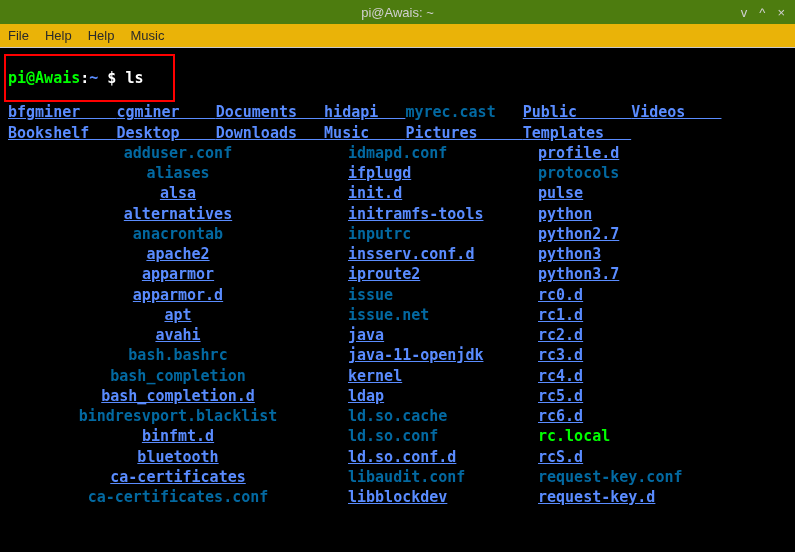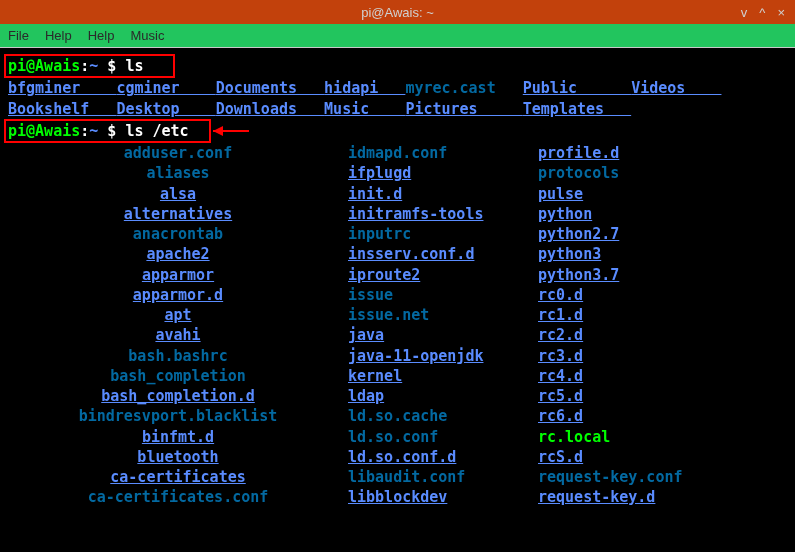--- a/index.html
+++ b/index.html
@@ -6,41 +6,41 @@
     body {
       font-family: monospace;
       font-size: 15px;
       width: 795px;
       height: 552px;
       background: #dcdcdc;
       overflow: hidden;
     }
     .titlebar {
       height: 24px;
-      background: #c2410c;
+      background: #4d7c0f;
       display: flex;
       align-items: center;
       justify-content: center;
       position: relative;
       color: #d0d0d0;
       font-family: sans-serif;
       font-size: 13px;
     }
     .window-controls {
       position: absolute;
       right: 10px;
       display: flex;
       gap: 12px;
       color: #d0d0d0;
       font-size: 13px;
     }
     .window-btn { cursor: pointer; }
     .menubar {
       height: 24px;
-      background: #22c55e;
+      background: #eab308;
       display: flex;
       align-items: center;
       padding: 0 8px;
       gap: 16px;
       font-family: sans-serif;
       font-size: 13px;
       color: #2a2a2a;
       border-bottom: 1px solid #c9c9c9;
     }
     .menu-item { cursor: pointer; }
@@ -58,21 +58,21 @@
     .prompt-path { color: #5a8cff; }
     .prompt-dollar { color: #fff; }
     .cmd { color: #fff; }
     .dir { color: #5a8cff; font-weight: bold; text-decoration: underline; }
     .file { color: #0369a1; font-weight: bold; }
     .special { color: #00ff00; font-weight: bold; }
     .row { white-space: pre; }
     .highlight-box1 {
       border: 2px solid #ff0000;
       display: inline-block;
-      padding: 0 2px;
+      padding: 12px 2px;
       margin-left: -4px;
     }
     .highlight-box2 {
       border: 2px solid #ff0000;
       display: inline-block;
       padding: 0 2px;
       margin-left: -4px;
       position: relative;
     }
     .arrow {
@@ -103,22 +103,18 @@
 <div class="menubar">
   <span class="menu-item">File</span>
   <span class="menu-item">Help</span>
   <span class="menu-item">Help</span>
   <span class="menu-item">Music</span>
 </div>
 
 <div class="terminal">
   <div class="row"><span class="highlight-box1"><span class="prompt-user">pi@Awais</span><span class="prompt-colon">:</span><span class="prompt-path">~</span> <span class="prompt-dollar">$</span> <span class="cmd">ls</span>   </span></div>
   <div class="ls-cols" id="ls-home"><div class="row"><span class="dir">bfgminer    </span><span class="dir">cgminer    </span><span class="dir">Documents   </span><span class="dir">hidapi   </span><span class="file">myrec.cast   </span><span class="dir">Public      </span><span class="dir">Videos    </span></div><div class="row"><span class="dir">Bookshelf   </span><span class="dir">Desktop    </span><span class="dir">Downloads   </span><span class="dir">Music    </span><span class="dir">Pictures     </span><span class="dir">Templates   </span></div></div>
-  <div class="row"><span class="highlight-box2"><span class="prompt-user">pi@Awais</span><span class="prompt-colon">:</span><span class="prompt-path">~</span> <span class="prompt-dollar">$</span> <span class="cmd">ls /etc</span>  <svg class="arrow" width="40" height="14">
-          <line x1="0" y1="7" x2="36" y2="7" stroke="#ff0000" stroke-width="2"></line>
-          <polygon points="0,7 10,2 10,12" fill="#ff0000"></polygon>
-        </svg></span></div>
   <div class="cols">
     <div class="col col1" id="etc-col1"><div class="file">adduser.conf</div><div class="file">aliases</div><div class="dir">alsa</div><div class="dir">alternatives</div><div class="file">anacrontab</div><div class="dir">apache2</div><div class="dir">apparmor</div><div class="dir">apparmor.d</div><div class="dir">apt</div><div class="dir">avahi</div><div class="file">bash.bashrc</div><div class="file">bash_completion</div><div class="dir">bash_completion.d</div><div class="file">bindresvport.blacklist</div><div class="dir">binfmt.d</div><div class="dir">bluetooth</div><div class="dir">ca-certificates</div><div class="file">ca-certificates.conf</div></div>
     <div class="col col2" id="etc-col2"><div class="file">idmapd.conf</div><div class="dir">ifplugd</div><div class="dir">init.d</div><div class="dir">initramfs-tools</div><div class="file">inputrc</div><div class="dir">insserv.conf.d</div><div class="dir">iproute2</div><div class="file">issue</div><div class="file">issue.net</div><div class="dir">java</div><div class="dir">java-11-openjdk</div><div class="dir">kernel</div><div class="dir">ldap</div><div class="file">ld.so.cache</div><div class="file">ld.so.conf</div><div class="dir">ld.so.conf.d</div><div class="file">libaudit.conf</div><div class="dir">libblockdev</div></div>
     <div class="col col3" id="etc-col3"><div class="dir">profile.d</div><div class="file">protocols</div><div class="dir">pulse</div><div class="dir">python</div><div class="dir">python2.7</div><div class="dir">python3</div><div class="dir">python3.7</div><div class="dir">rc0.d</div><div class="dir">rc1.d</div><div class="dir">rc2.d</div><div class="dir">rc3.d</div><div class="dir">rc4.d</div><div class="dir">rc5.d</div><div class="dir">rc6.d</div><div class="special">rc.local</div><div class="dir">rcS.d</div><div class="file">request-key.conf</div><div class="dir">request-key.d</div></div>
   </div>
 </div>
 
 </body></html>

